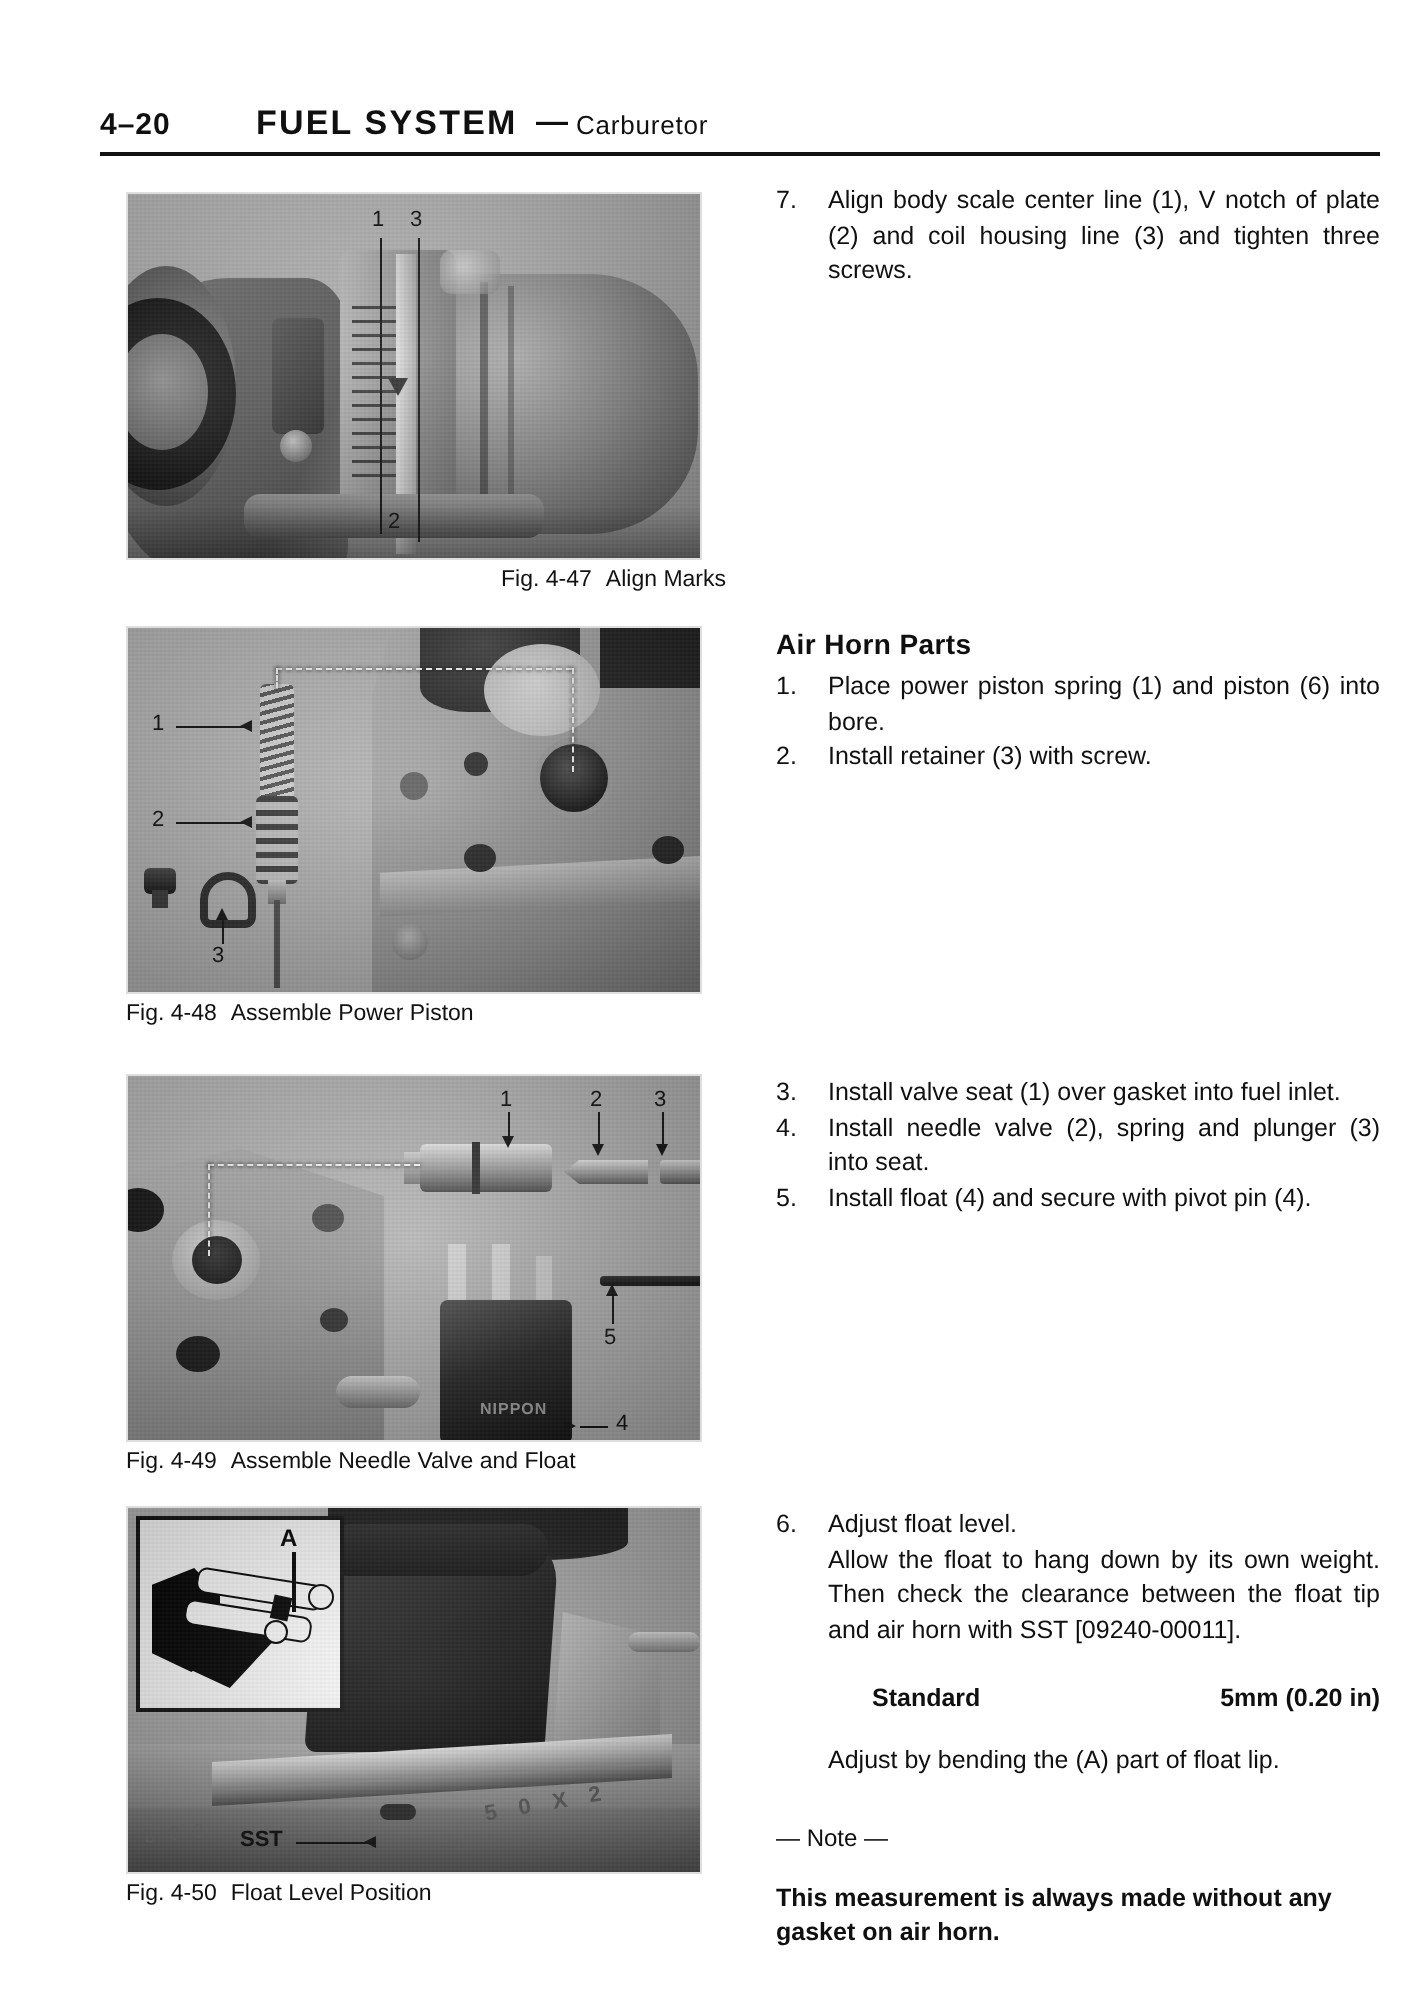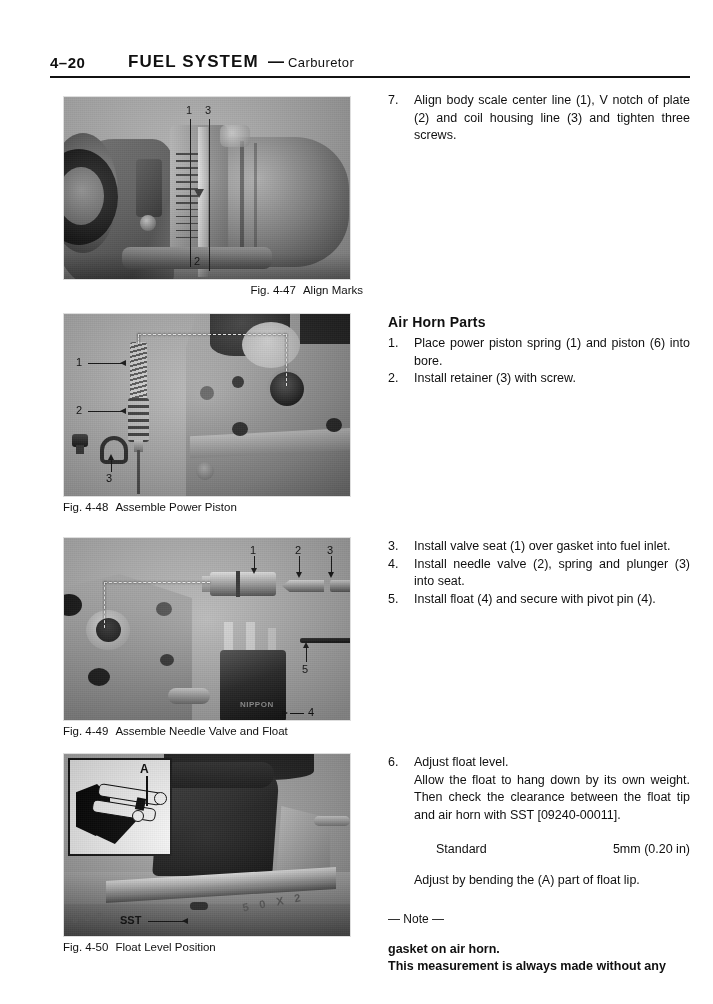--- a/index.html
+++ b/index.html
@@ -217,21 +217,21 @@
   
   .step{position:relative;display:flex;margin-bottom:0;}
   .step .num{width:26px;flex:0 0 26px;font-size:12.5px;line-height:17.5px;}
   .step .txt{flex:1;font-size:12.5px;line-height:17.5px;text-align:justify;text-justify:inter-word;}
   .step .txt.nojust{text-align:left;}
   .sec-head{font-size:14px;font-weight:bold;margin:0 0 5px 0;letter-spacing:.2px;}
   .blk{position:absolute;left:0;width:302px;}
   .sub{margin-left:26px;font-size:12.5px;line-height:17.5px;text-align:justify;}
   .sub.nojust{text-align:left;}
   .spec-row{display:flex;justify-content:space-between;margin-left:48px;margin-right:0;
-    font-size:12.5px;font-weight:normal;}
+    font-size:12.5px;font-weight:bold;}
   .note-ttl{font-size:12px;font-weight:normal;margin-bottom:15px;}
   .note-txt{font-size:12.5px;font-weight:bold;line-height:17px;text-align:justify;}
   .note-txt.last{text-align:left;}
 </style>
 </head>
 <body>
 
 <div class="page">
 
   <div class="header">
@@ -450,18 +450,18 @@
 
     <div class="spec-row" style="margin-top:18px;">
       <span>Standard</span>
       <span>5mm (0.20 in)</span>
     </div>
 
     <div class="sub nojust" style="margin-top:16px;">Adjust by bending the (A) part of float lip.</div>
 
     <div style="margin-top:22px;">
       <div class="note-ttl">— Note —</div>
+      <div class="note-txt">This measurement is always made without any</div>
       <div class="note-txt last">gasket on air horn.</div>
-      <div class="note-txt">This measurement is always made without any</div>
     </div>
   </div>
 
 </div>
 
 </body></html>

